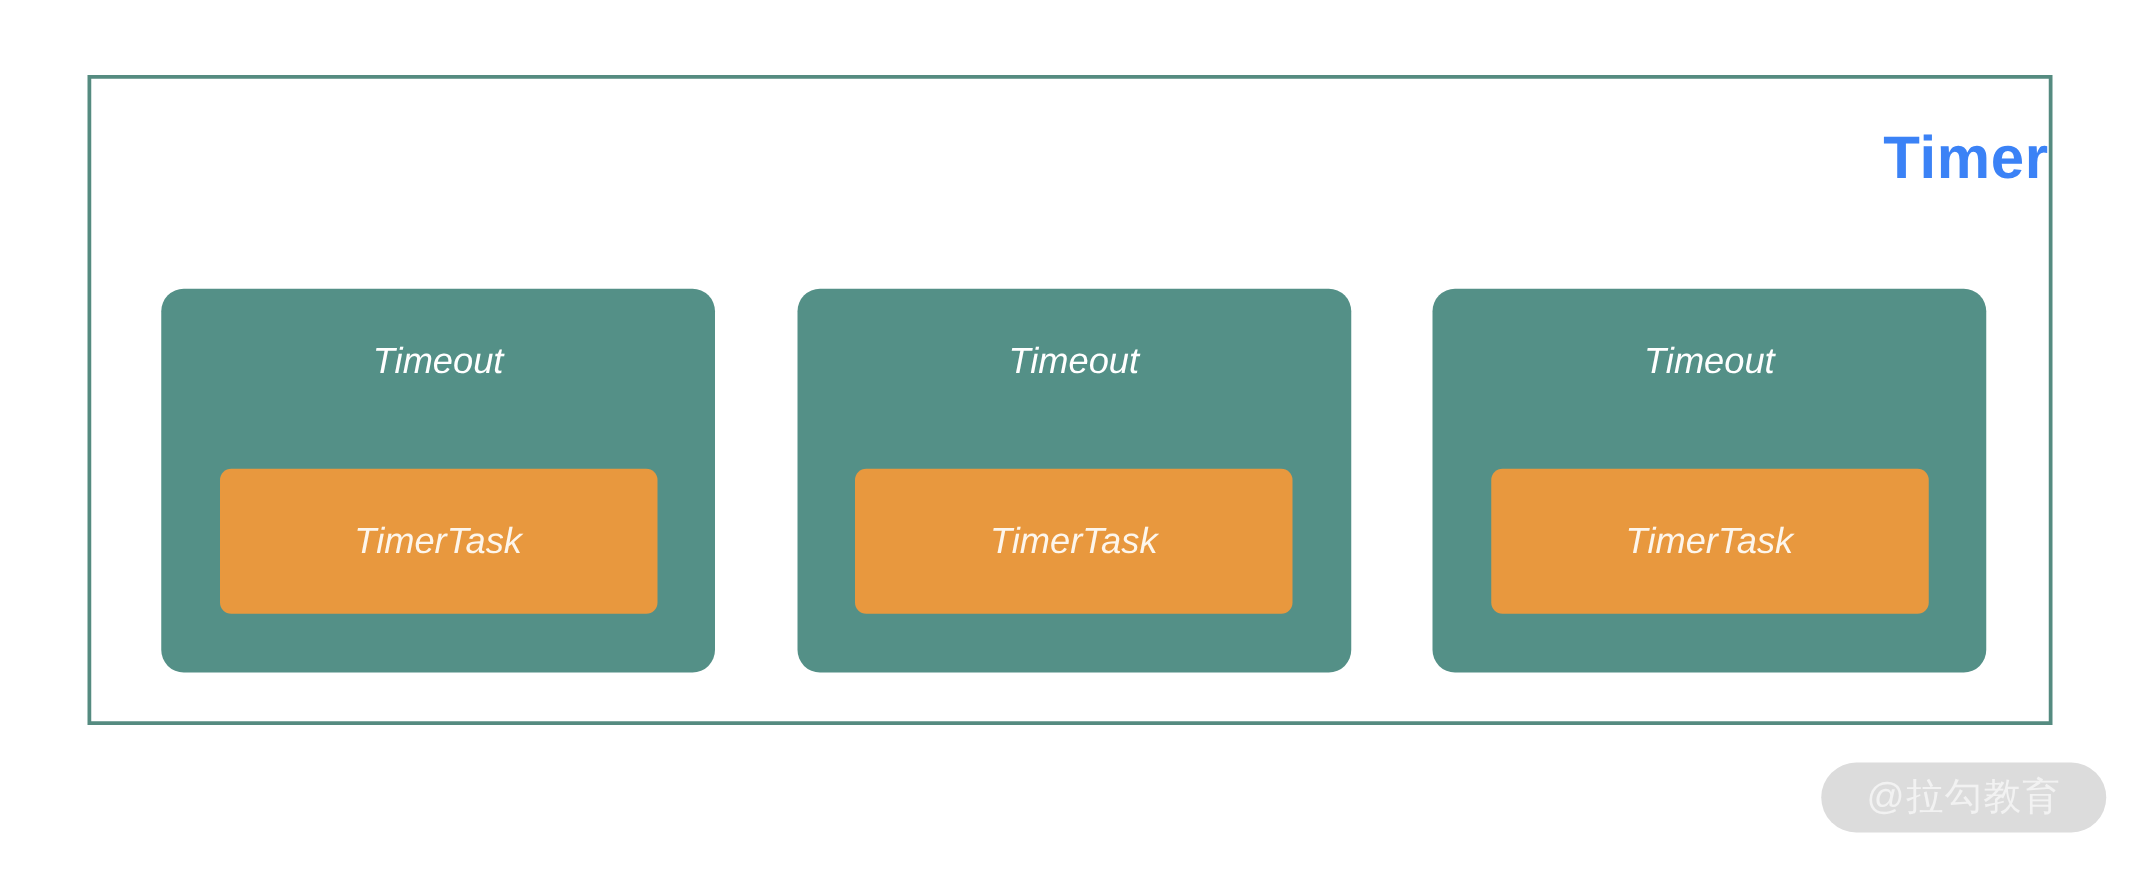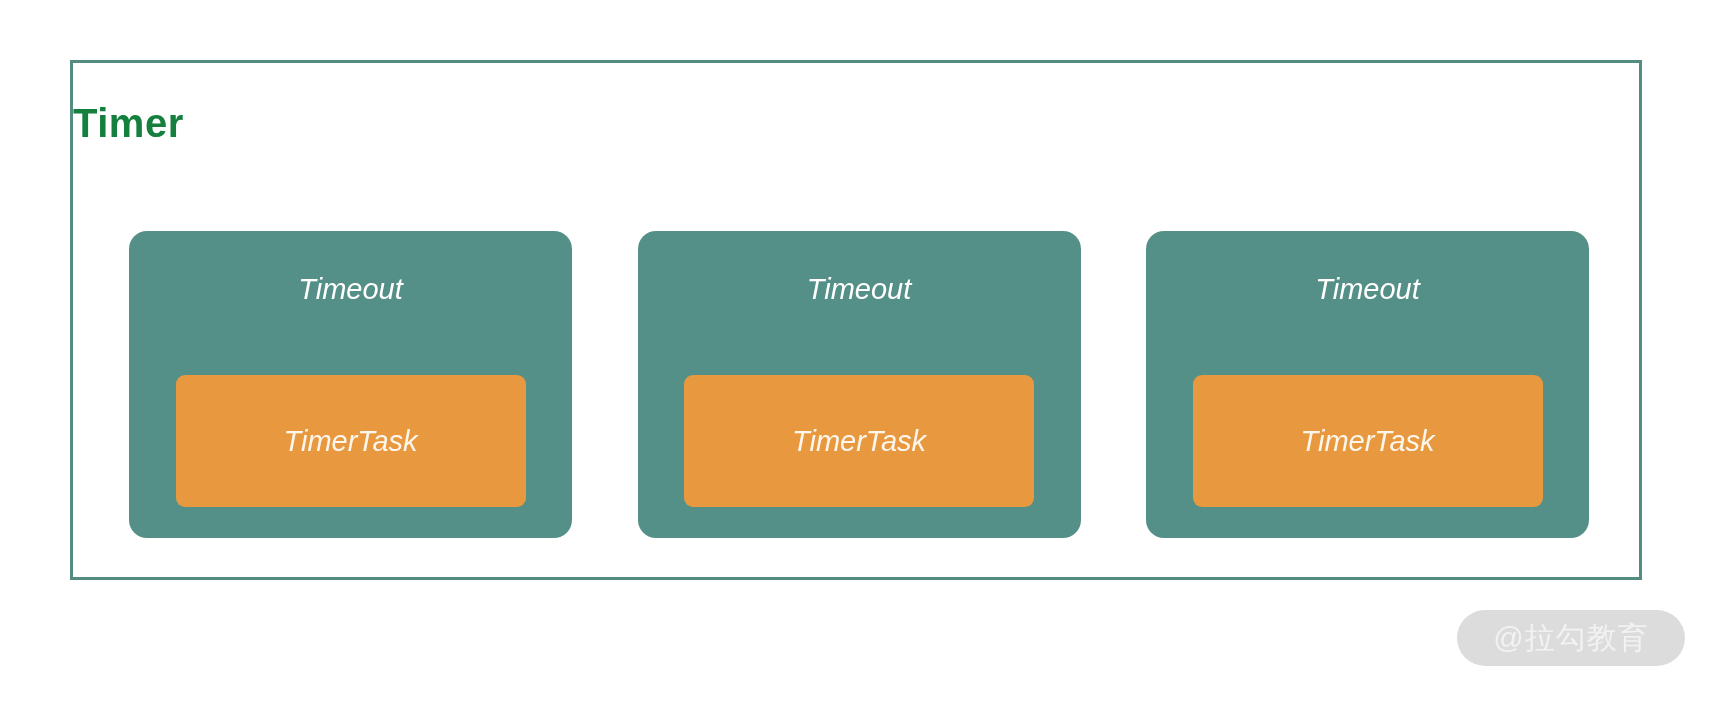--- a/index.html
+++ b/index.html
@@ -28,24 +28,24 @@
     box-sizing: border-box;
     border: 3px solid #558b80;
     background: #ffffff;
   }
 
   .timer-title {
     position: absolute;
     left: 0;
     top: 40px;
     width: 100%;
-    text-align: left;
-    font-size: 40px;
+    text-align: right;
+    font-size: 48px;
     font-weight: 700;
-    color: #15803d;
+    color: #3b82f6;
     letter-spacing: 0.5px;
     line-height: 1;
     white-space: nowrap;
   }
 
   
   .timeout-row {
     position: absolute;
     left: 56px;
     top: 168px;
@@ -76,21 +76,21 @@
     line-height: 1;
     white-space: nowrap;
   }
 
   .timertask-box {
     position: absolute;
     left: 50%;
     transform: translateX(-50%);
     top: 144px;
     width: 350px;
-    height: 132px;
+    height: 116px;
     background: #e8983e;
     border-radius: 9px;
     display: flex;
     align-items: center;
     justify-content: center;
   }
 
   .timertask-label {
     font-size: 29px;
     font-weight: 400;

